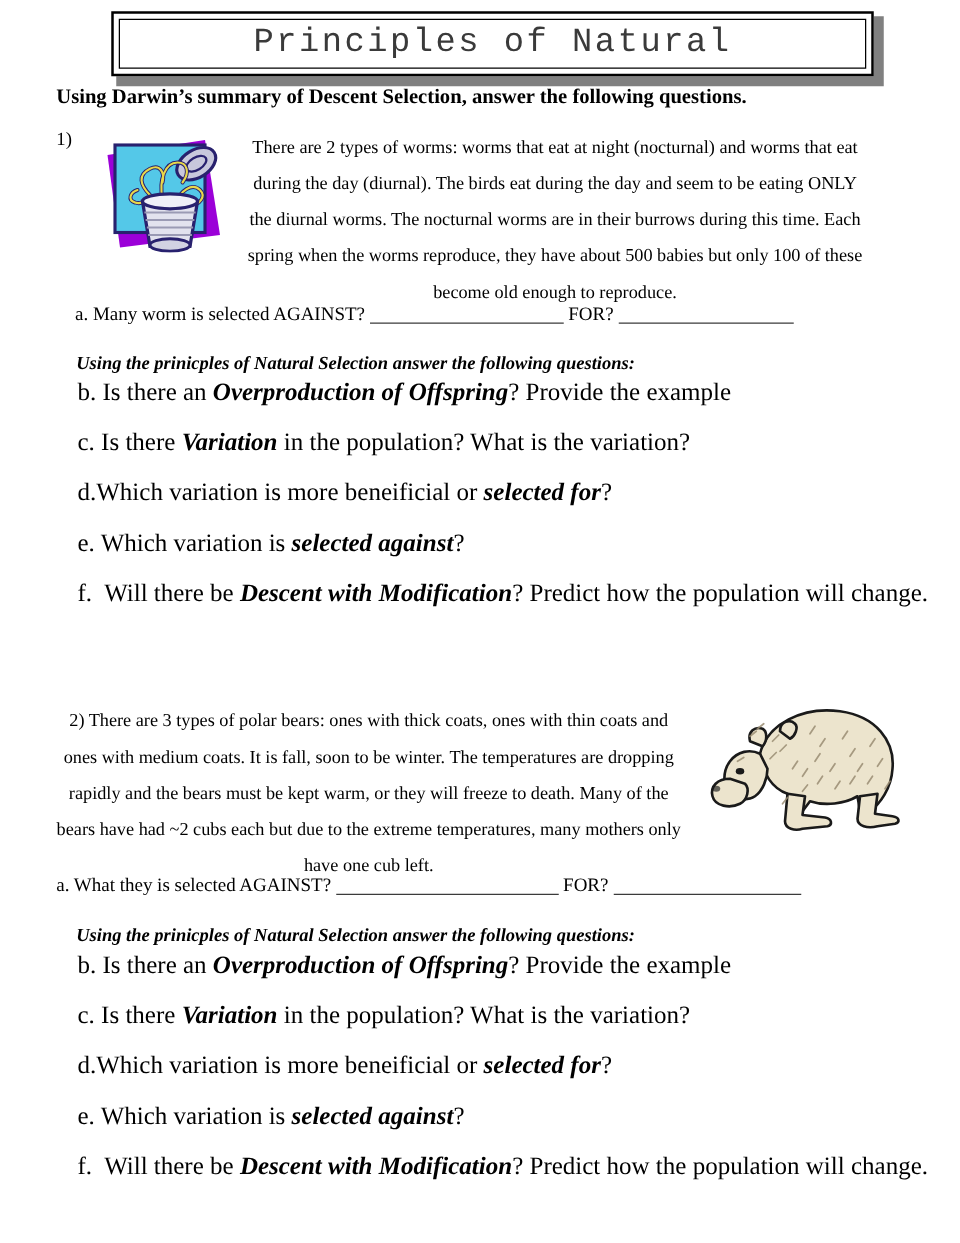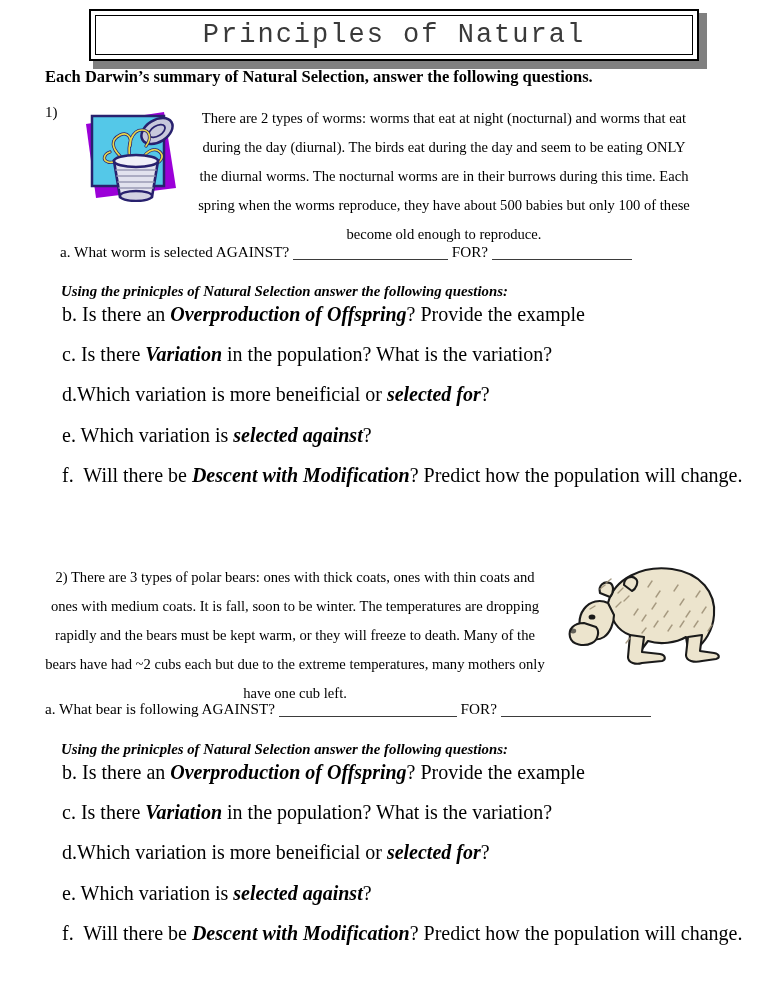--- a/index.html
+++ b/index.html
@@ -144,21 +144,21 @@
 
   <div class="title-wrap">
     <div class="title-shadow"></div>
     <div class="title-outer">
       <div class="title-inner">
         <span class="title-text">Principles of Natural</span>
       </div>
     </div>
   </div>
 
-  <div class="intro">Each Darwin’s summary of Natural Selection, answer the following questions.</div>
+  <div class="intro">Using Darwin’s summary of Descent Selection, answer the following questions.</div>
 
   <div class="qnum" style="left:45px; top:104px;">1)</div>
 
   <div class="worm-art">
     <svg viewBox="0 0 104 98" width="104" height="98" xmlns="http://www.w3.org/2000/svg">
 
       <polygon points="6,20 84,8 96,84 16,94" fill="#9b00d8"></polygon>
 
       <rect x="12" y="12" width="72" height="70" fill="#54c8e8" stroke="#28216e" stroke-width="2.5"></rect>
 
@@ -186,21 +186,21 @@
         <path d="M37.5 78 L74.5 78"></path>
         <path d="M38.5 84 L73.5 84"></path>
       </g>
       <ellipse cx="56" cy="92" rx="16" ry="5" fill="#d2d2e2" stroke="#28216e" stroke-width="2.4"></ellipse>
     </svg>
   </div>
 
   <div class="para" style="left:194px; top:104px; width:500px;">There are 2 types of worms: worms that eat at night (nocturnal) and worms that eat during the day (diurnal).  The birds eat during the day and seem to be eating ONLY the diurnal worms.  The nocturnal worms are in their burrows during this time. Each spring when the worms reproduce, they have about 500 babies but only 100 of these become old enough to reproduce.</div>
 
   <div class="line big" style="left:60px; top:243px;">
-    <span>a. What worm is  selected AGAINST?</span>
+    <span>a. Many worm is  selected AGAINST?</span>
     <span class="blank" style="width:155px;"></span>
     <span>FOR?</span>
     <span class="blank" style="width:140px;"></span>
   </div>
 
   <div class="hdr" style="left:45px; top:283px;">Using the prinicples of Natural Selection answer the following questions:</div>
 
   <div class="line" style="left:62px; top:303px;">
     <span>b.</span>
     <span>Is there an </span><b class="term">Overproduction of Offspring</b><span>? Provide the example</span>
@@ -275,21 +275,21 @@
           <path d="M50 26 l5 -4"></path>
           <path d="M34 52 l5 -3"></path>
         <path d="M70 86 l4 -5"></path>
           <path d="M86 76 l4 -5"></path>
           <path d="M152 74 l4 -6"></path>
       </g>
     </svg>
   </div>
 
   <div class="line big" style="left:45px; top:700px;">
-    <span>a. What bear is following AGAINST?</span>
+    <span>a. What they is selected AGAINST?</span>
     <span class="blank" style="width:178px;"></span>
     <span>FOR?</span>
     <span class="blank" style="width:150px;"></span>
   </div>
 
   <div class="hdr" style="left:45px; top:741px;">Using the prinicples of Natural Selection answer the following questions:</div>
 
   <div class="line" style="left:62px; top:761px;">
     <span>b.</span>
     <span>Is there an </span><b class="term">Overproduction of Offspring</b><span>?   Provide the example</span>

